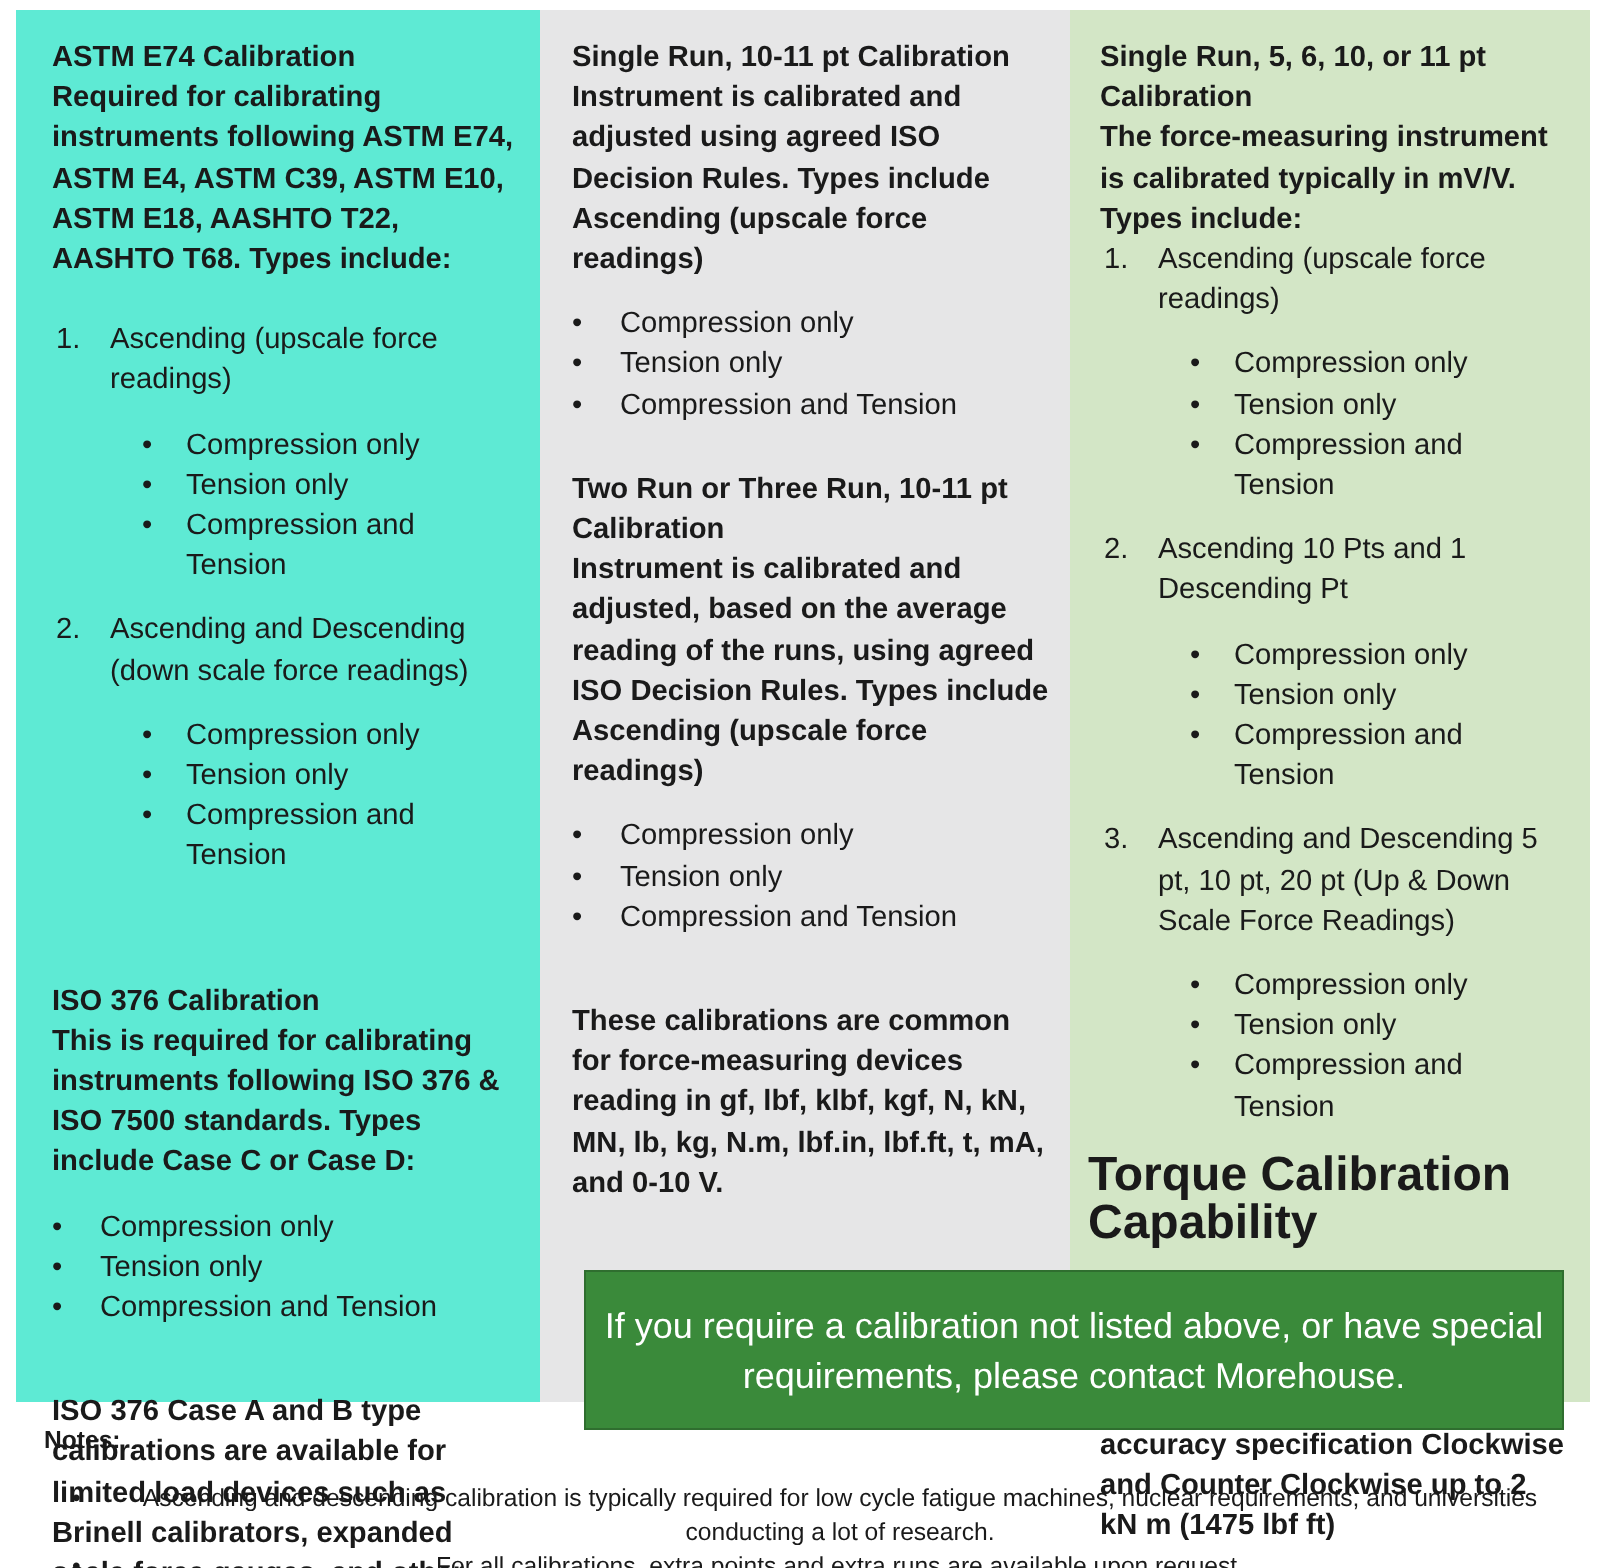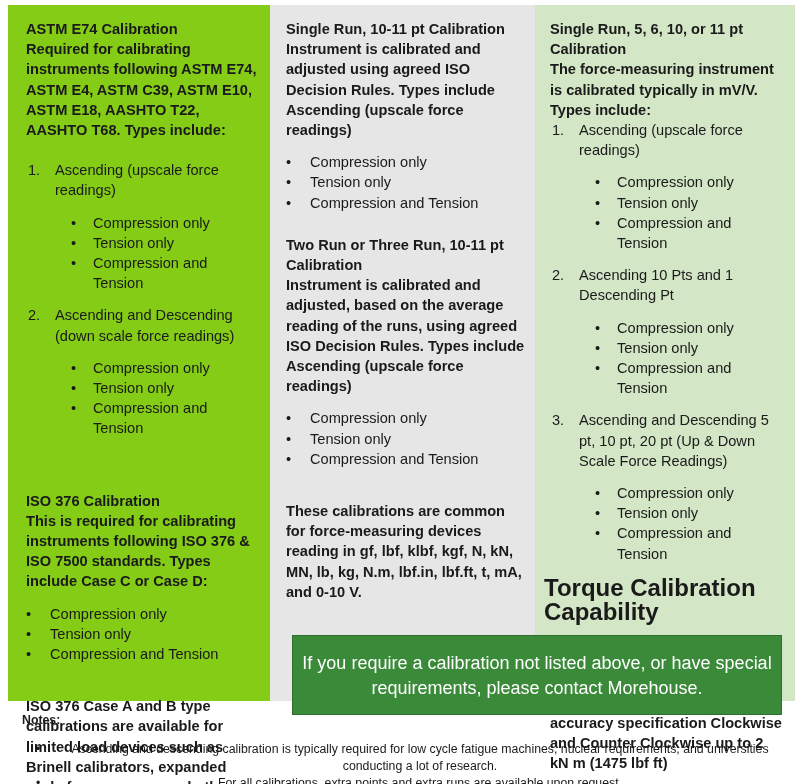--- a/index.html
+++ b/index.html
@@ -4,21 +4,21 @@
   <style>
     html, body { margin: 0; padding: 0; background: #ffffff; }
     body {
       width: 800px; height: 784px; position: relative; overflow: hidden;
       font-family: "Liberation Sans", sans-serif; color: #1a1a1a;
     }
     .col {
       position: absolute; top: 5px; height: 696px; box-sizing: border-box;
       padding: 14px 10px 0 18px; font-size: 14.6px; line-height: 20.2px;
     }
-    .col-left { left: 8px; width: 262px; background: #84cc16; }
+    .col-left { left: 8px; width: 262px; background: #5eead4; }
     .col-mid { left: 270px; width: 265px; background: #e6e6e7; padding-left: 16px; }
     .col-right { left: 535px; width: 260px; background: #d3e6c6; padding-left: 15px; }
     .h { font-weight: bold; }
     p { margin: 0; font-weight: bold; }
     .gap { height: 20px; }
     .gap-s { height: 10px; }
     ol { margin: 0; padding: 0; list-style: none; }
     ol > li { position: relative; padding-left: 29px; }
     ol > li > .num { position: absolute; left: 2px; top: 0; }
     ul { margin: 12px; padding: 0; list-style: none; }

